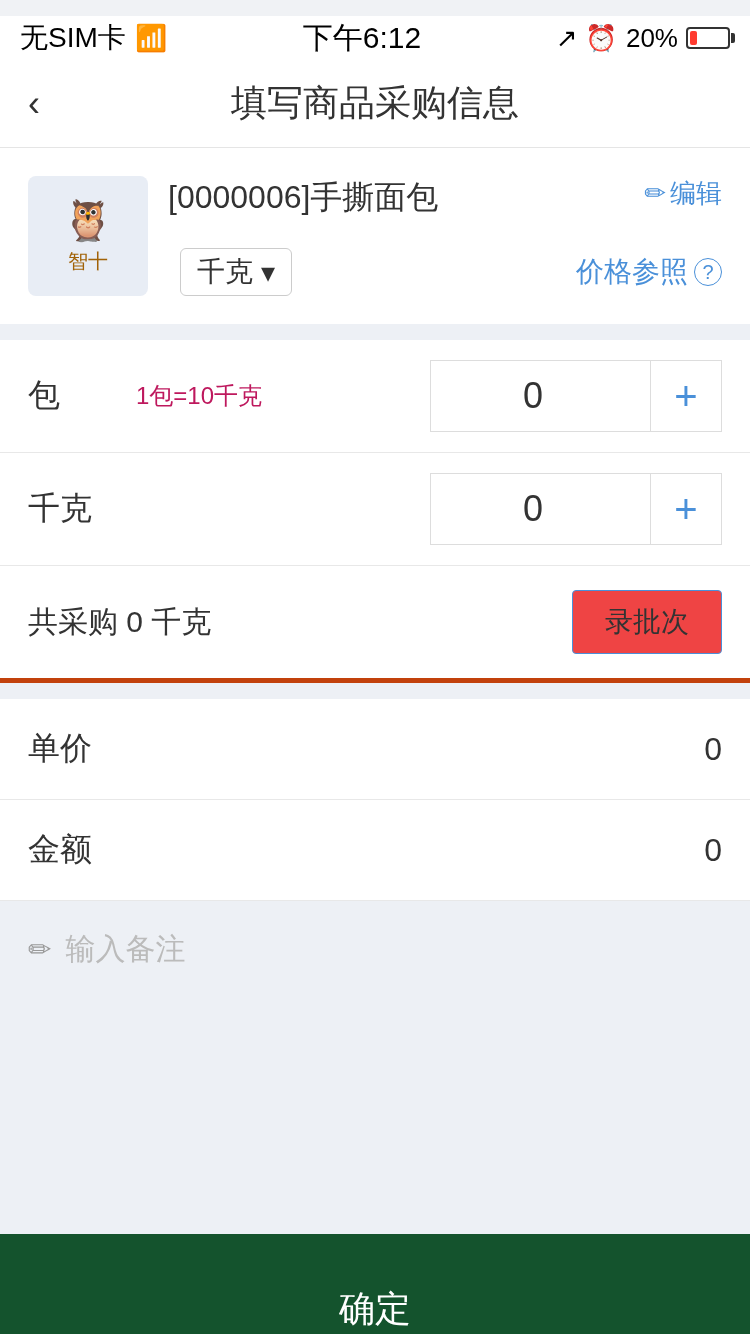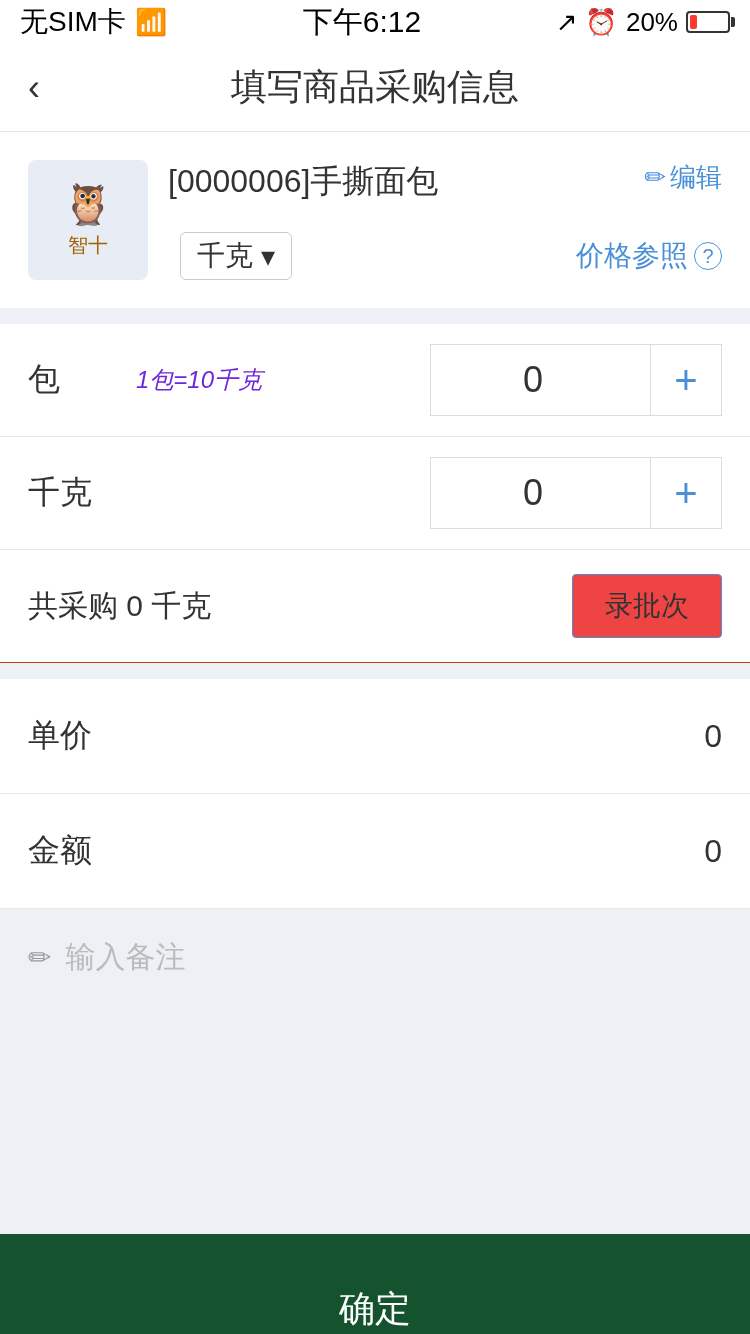--- a/index.html
+++ b/index.html
@@ -17,20 +17,21 @@
     .status-bar {
       width: 750px;
       height: 44px;
       background: #fff;
       display: flex;
       align-items: center;
       justify-content: space-between;
       padding: 9px 20px;
       font-size: 28px;
       color: #000;
+      margin-top: 16px;
     }
     .status-left { display: flex; align-items: center; gap: 10px; }
     .status-center { font-size: 30px; font-weight: 500; }
     .status-right { display: flex; align-items: center; gap: 8px; font-size: 26px; }
     .battery-icon {
       width: 44px; height: 22px;
       border: 2px solid #333;
       border-radius: 4px;
       position: relative;
       display: inline-flex;
@@ -190,23 +191,22 @@
       min-height: 90px;
     }
     .input-label {
       font-size: 32px;
       color: #333;
       flex: 0 0 auto;
       min-width: 100px;
     }
     .input-sublabel {
       font-size: 24px;
-      color: #6d28d9;
+      color: #be185d;
       margin-left: 8px;
-      font-style: italic;
     }
     .input-spacer { flex: 1; }
     .number-input-wrapper {
       display: flex;
       align-items: center;
       gap: 0;
     }
     .number-input {
       width: 220px;
       height: 72px;
@@ -231,21 +231,21 @@
       cursor: pointer;
     }
 
     
     .summary-row {
       background: #fff;
       display: flex;
       align-items: center;
       justify-content: space-between;
       padding: 24px 28px;
-      border-bottom: 1px solid #c2410c;
+      border-bottom: 5px solid #c2410c;
     }
     .summary-text {
       font-size: 30px;
       color: #333;
     }
     .batch-btn {
       border: 1px solid #4a90d9;
       background: #ef4444;
       color: #333;
       font-size: 28px;
@@ -256,21 +256,21 @@
 
     
     .price-section {
       background: #fff;
       margin-top: 0;
     }
     .price-row {
       display: flex;
       align-items: center;
       justify-content: space-between;
-      padding: 35px 28px;
+      padding: 28px 28px;
       border-bottom: 1px solid #e8e8e8;
       min-height: 90px;
     }
     .price-label {
       font-size: 32px;
       color: #333;
     }
     .price-value {
       font-size: 32px;
       color: #333;

